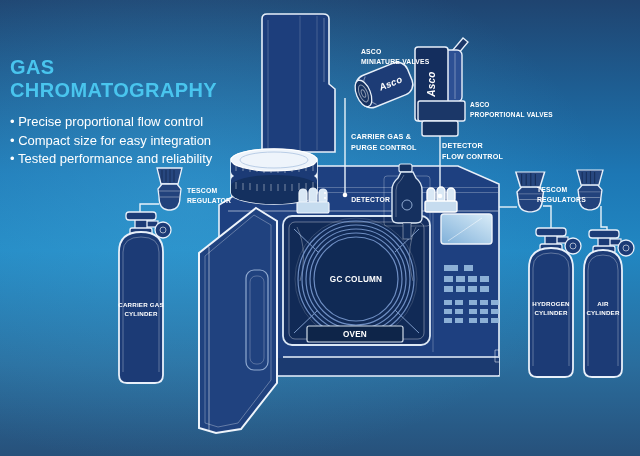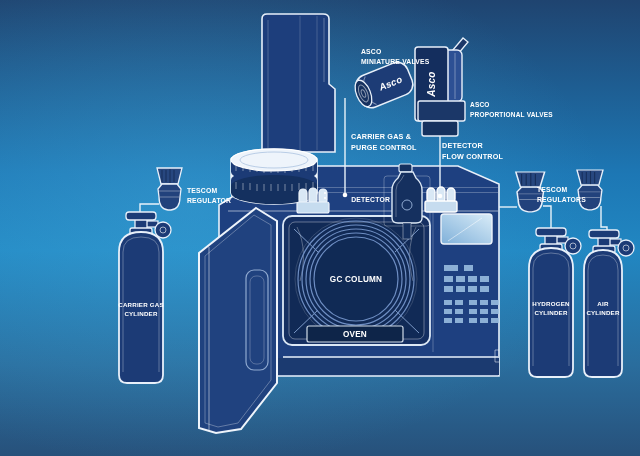--- a/index.html
+++ b/index.html
@@ -14,20 +14,28 @@
   .intro h1{margin:0;font-size:20px;font-weight:bold;letter-spacing:.4px;color:#49c5ee;}
   .features{margin-top:11px;color:#ffffff;font-size:13px;line-height:18.5px;font-weight:400;}
   svg.diagram{position:absolute;left:0;top:0;z-index:2;}
   svg text{fill:#ffffff;font-family:"Liberation Sans",sans-serif;font-weight:bold;letter-spacing:.2px;}
 </style>
 </head>
 <body>
 
 <div class="stage">
 
+  <div class="intro">
+    <h1>GAS CHROMATOGRAPHY</h1>
+    <div class="features">
+      <div>• Precise proportional flow control</div>
+      <div>• Compact size for easy integration</div>
+      <div>• Tested performance and reliability</div>
+    </div>
+  </div>
 
   <svg class="diagram" width="640" height="456" viewBox="0 0 640 456">
     <defs>
       <linearGradient id="gscreen" x1="0" y1="1" x2="1" y2="0">
         <stop offset="0" stop-color="#7fb0d9"></stop>
           <stop offset="1" stop-color="#d9ecf8"></stop>
       </linearGradient>
       <g id="cyl-valve">
         <rect x="146" y="221" width="12" height="6" fill="#1c3b76" stroke="#e8f0fa" stroke-width="1.2"></rect>
         <circle cx="163" cy="230" r="8" fill="#1c3b76" stroke="#e8f0fa" stroke-width="1.3"></circle>

